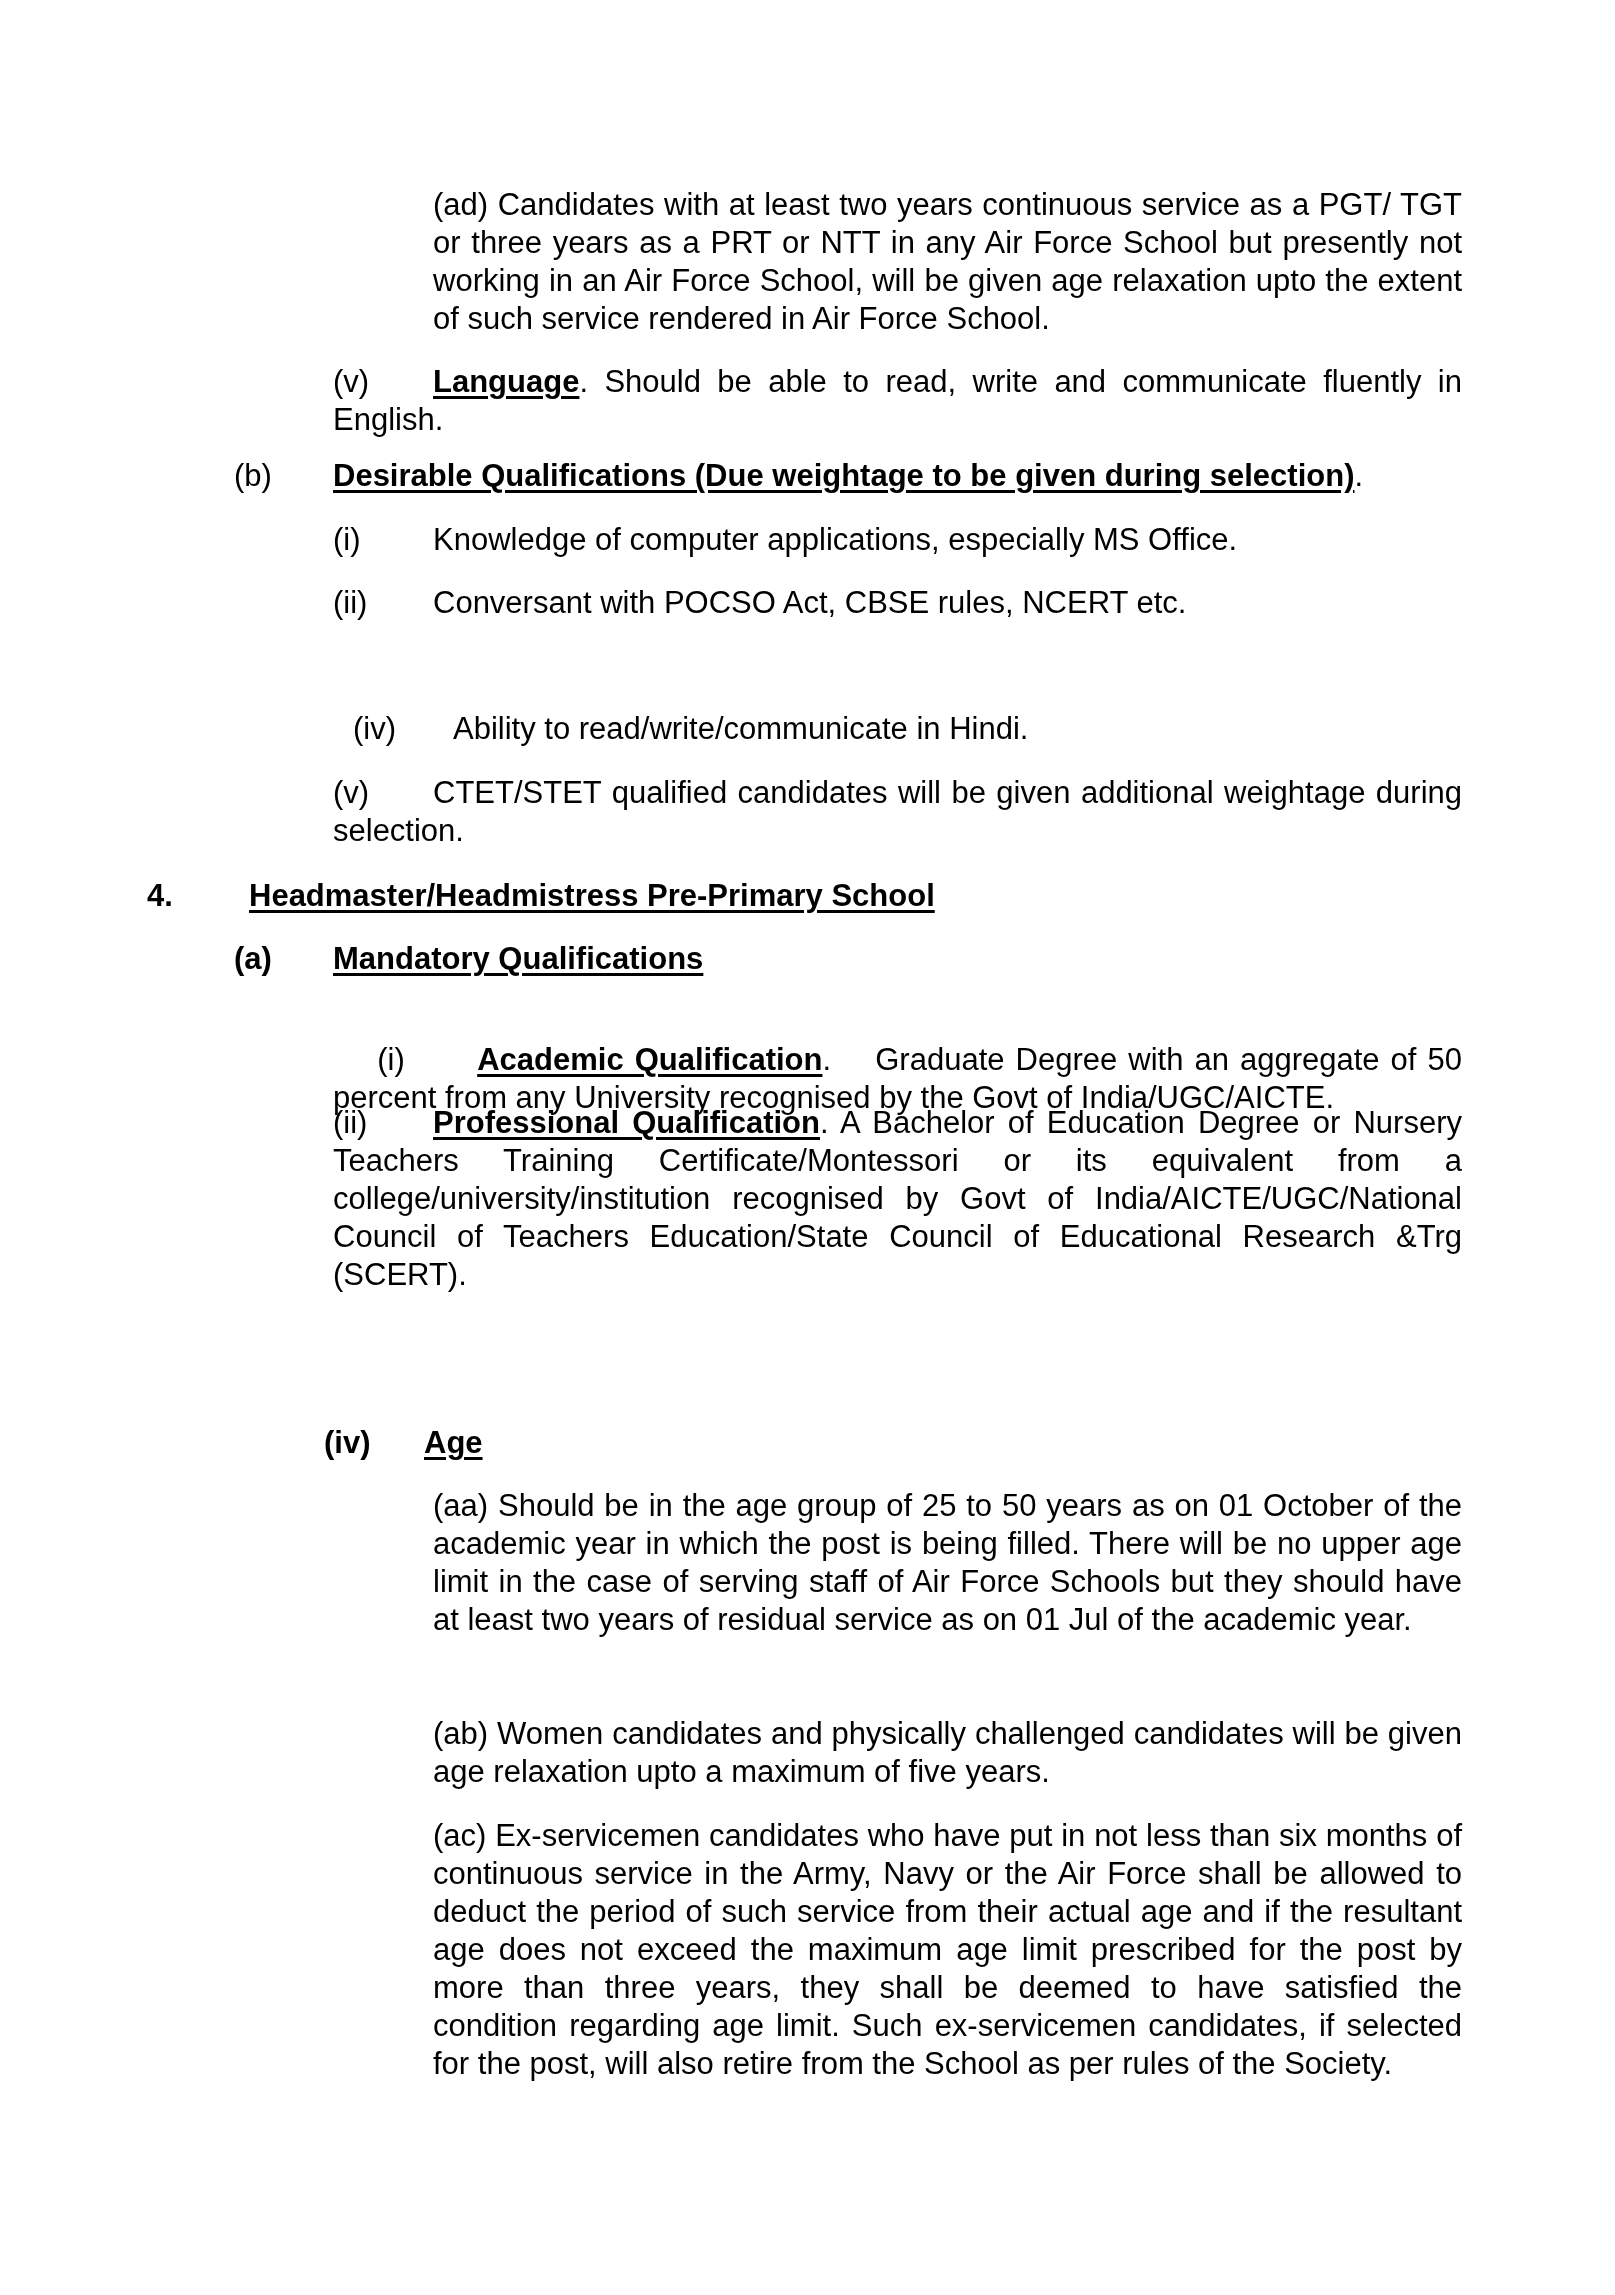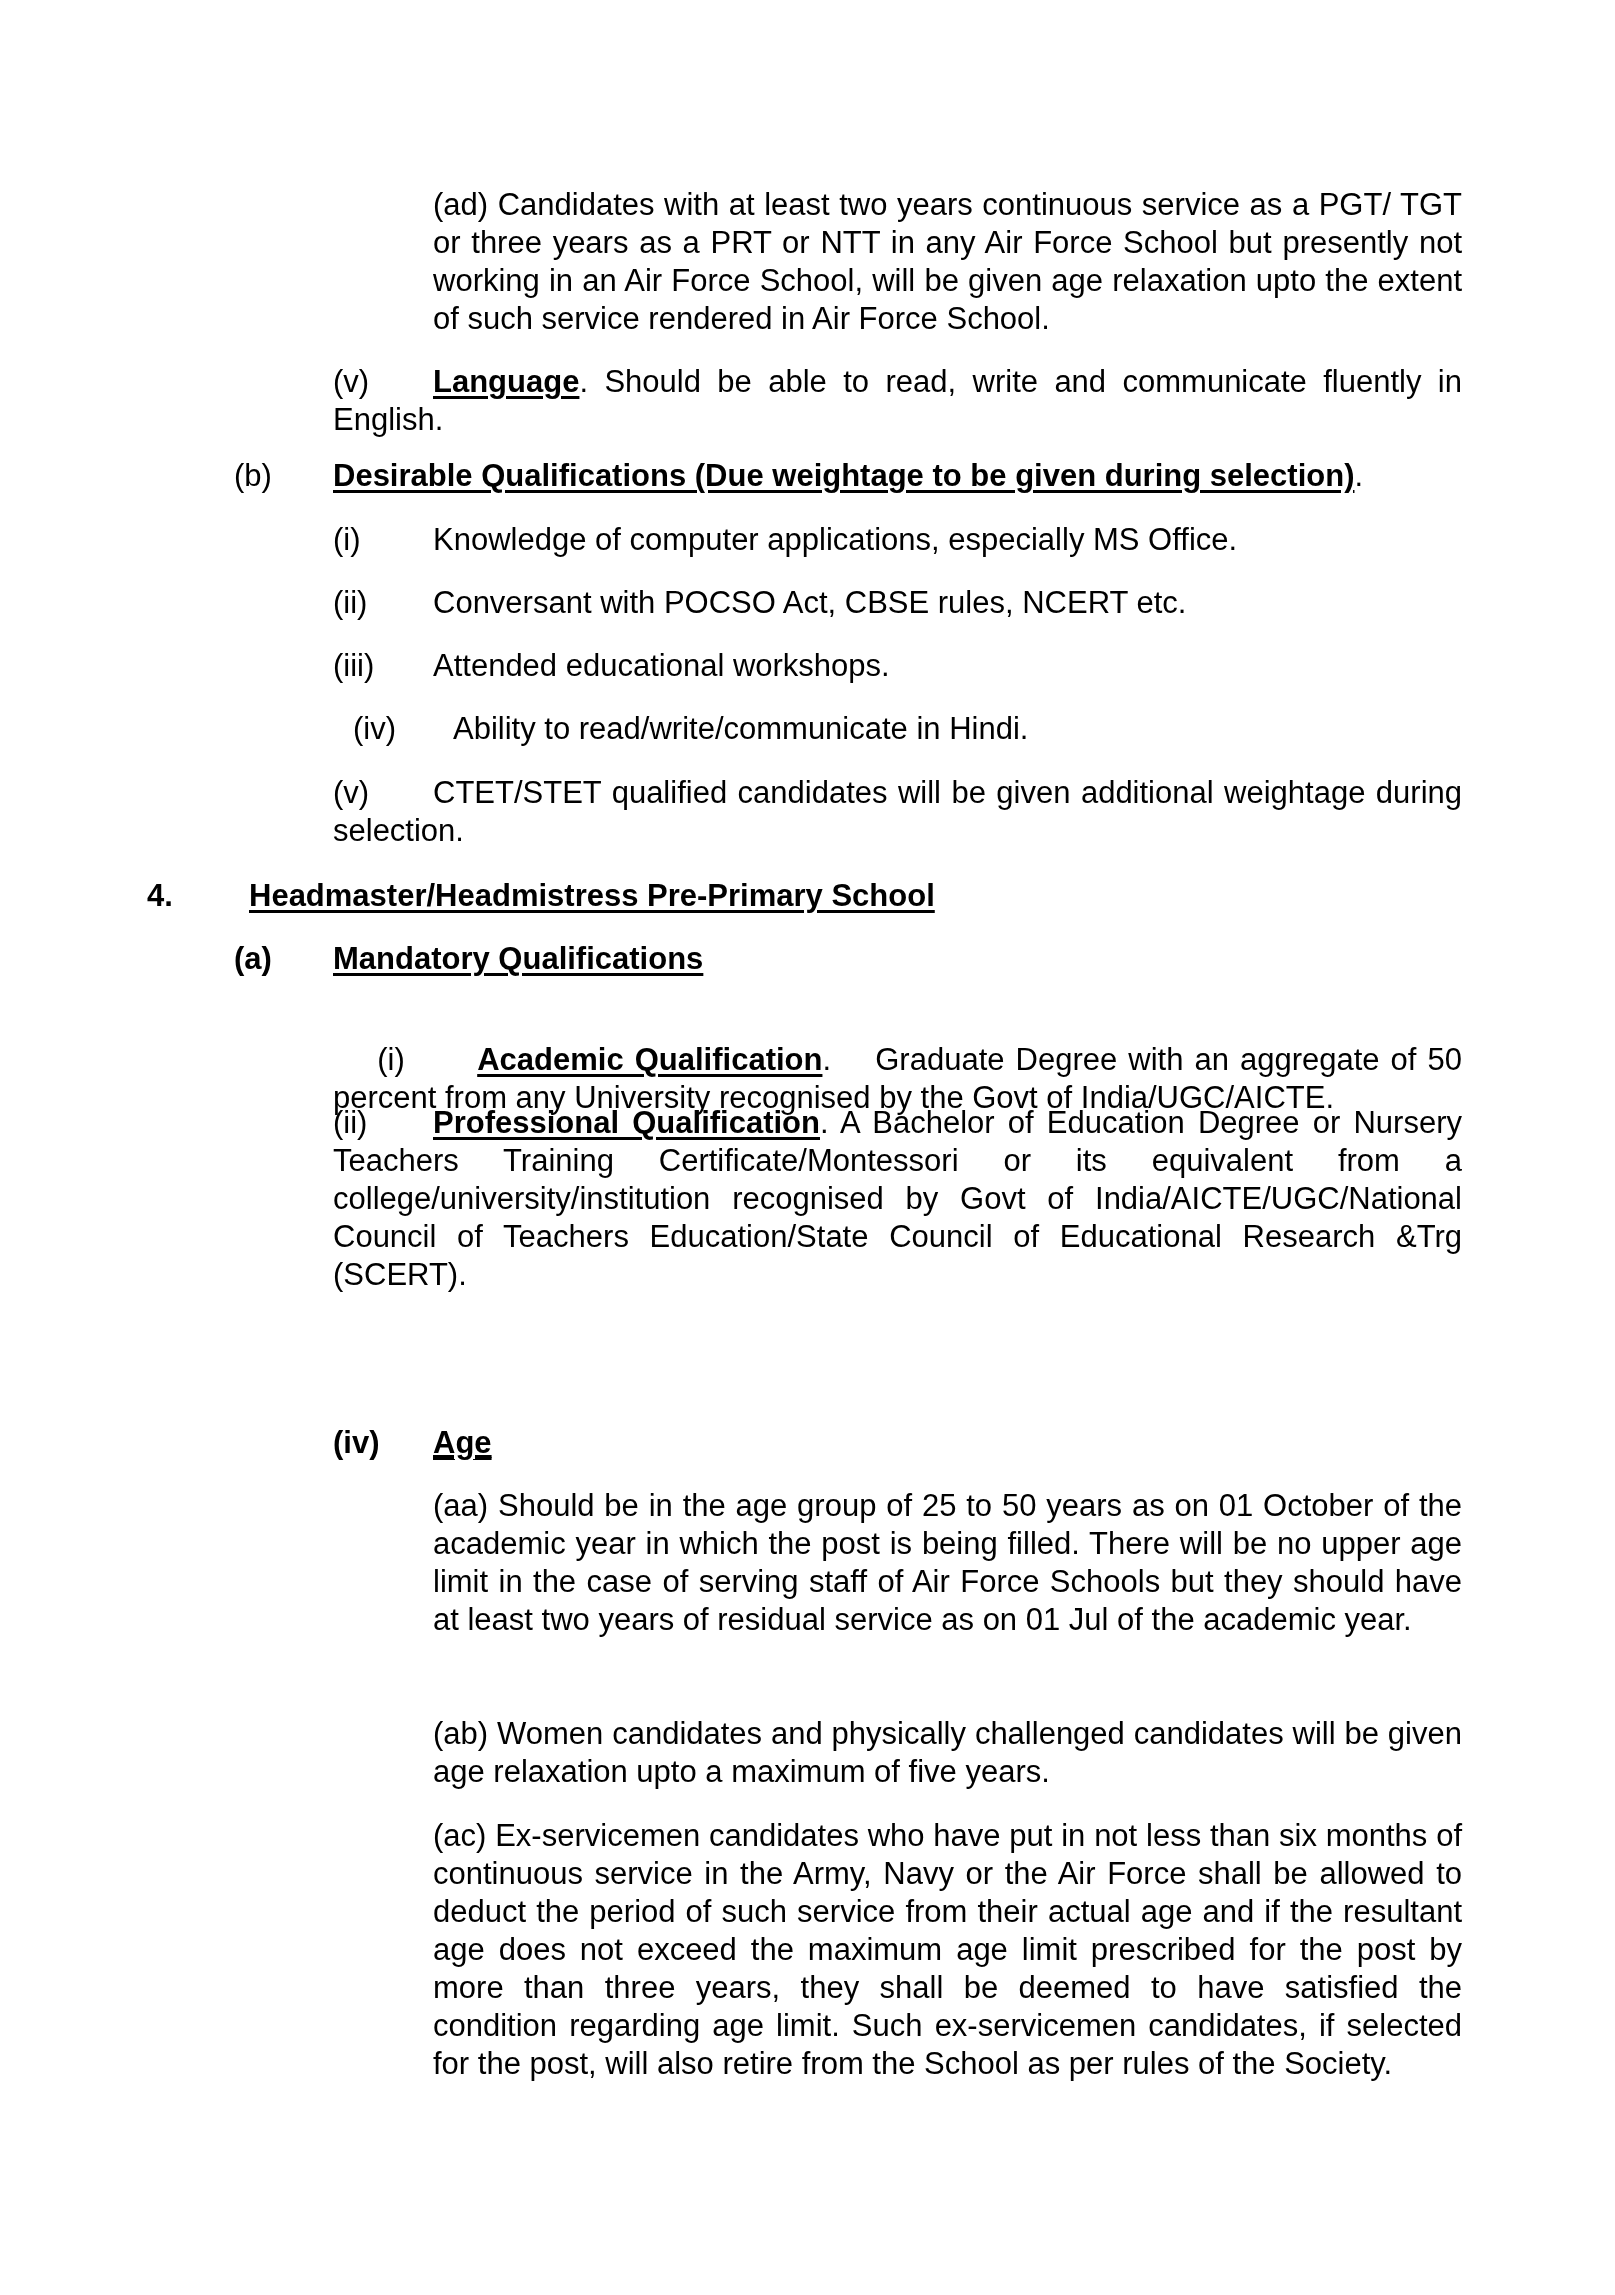--- a/index.html
+++ b/index.html
@@ -33,23 +33,20 @@
   <div class="blk" style="left:333px; top:457px; width:1133px;">
     <span class="u">Desirable Qualifications (Due weightage to be given during selection)</span><span>.</span>
   </div>
 
   <div class="blk" style="left:333px; top:521px; width:1129px;">
     <span class="num" style="width:100px;">(i)</span><span>Knowledge of computer applications, especially MS Office.</span>
   </div>
   <div class="blk" style="left:333px; top:584px; width:1129px;">
     <span class="num" style="width:100px;">(ii)</span><span>Conversant with POCSO Act, CBSE rules, NCERT etc.</span>
   </div>
-  <div class="blk" style="left:333px; top:647px; width:1129px;">
-    <span class="num" style="width:100px;">(iii)</span><span>Attended educational workshops.</span>
-  </div>
   <div class="blk" style="left:353px; top:710px; width:1129px;">
     <span class="num" style="width:100px;">(iv)</span><span>Ability to read/write/communicate in Hindi.</span>
   </div>
   <div class="blk just" style="left:333px; top:774px; width:1129px;">
     <span class="num" style="width:100px;">(v)</span><span>CTET/STET qualified candidates will be given additional weightage during selection.</span>
   </div>
 
   <div class="blk b" style="left:147px; top:877px;">4.</div>
   <div class="blk" style="left:249px; top:877px;">
     <span class="u">Headmaster/Headmistress Pre-Primary School</span>
@@ -62,21 +59,21 @@
 
   <div class="blk just" style="left:333px; top:1003px; width:1129px; white-space: pre-wrap;">
     <span class="num" style="width:100px;">(i)</span><span class="u">Academic Qualification</span><span>.    Graduate Degree with an aggregate of 50 percent from any University recognised by the Govt of India/UGC/AICTE.</span>
   </div>
 
   <div class="blk just" style="left:333px; top:1104px; width:1129px;">
     <span class="num" style="width:100px;">(ii)</span><span class="u">Professional Qualification</span><span>. A Bachelor of Education Degree or Nursery Teachers Training Certificate/Montessori or its equivalent from a college/university/institution recognised by Govt of India/AICTE/UGC/National Council of Teachers Education/State Council of Educational Research &amp;Trg (SCERT).</span>
   </div>
 
 
-  <div class="blk" style="left:333px; top:1424px; width:1129px;text-decoration:underline;">
+  <div class="blk" style="left:324px; top:1424px; width:1129px;">
     <span class="num b" style="width:100px;">(iv)</span><span class="u">Age</span>
   </div>
 
   <div class="blk just" style="left:433px; top:1487px; width:1029px;">
     <span>(aa)</span>
     <span>Should be in the age group of 25 to 50 years as on 01 October of the academic year in which the post is being filled. There will be no upper age limit in the case of serving staff of Air Force Schools but they should have at least two years of residual service as on 01 Jul of the academic year.</span>
   </div>
 
   <div class="blk just" style="left:433px; top:1715px; width:1029px;">
     <span>(ab)</span>

